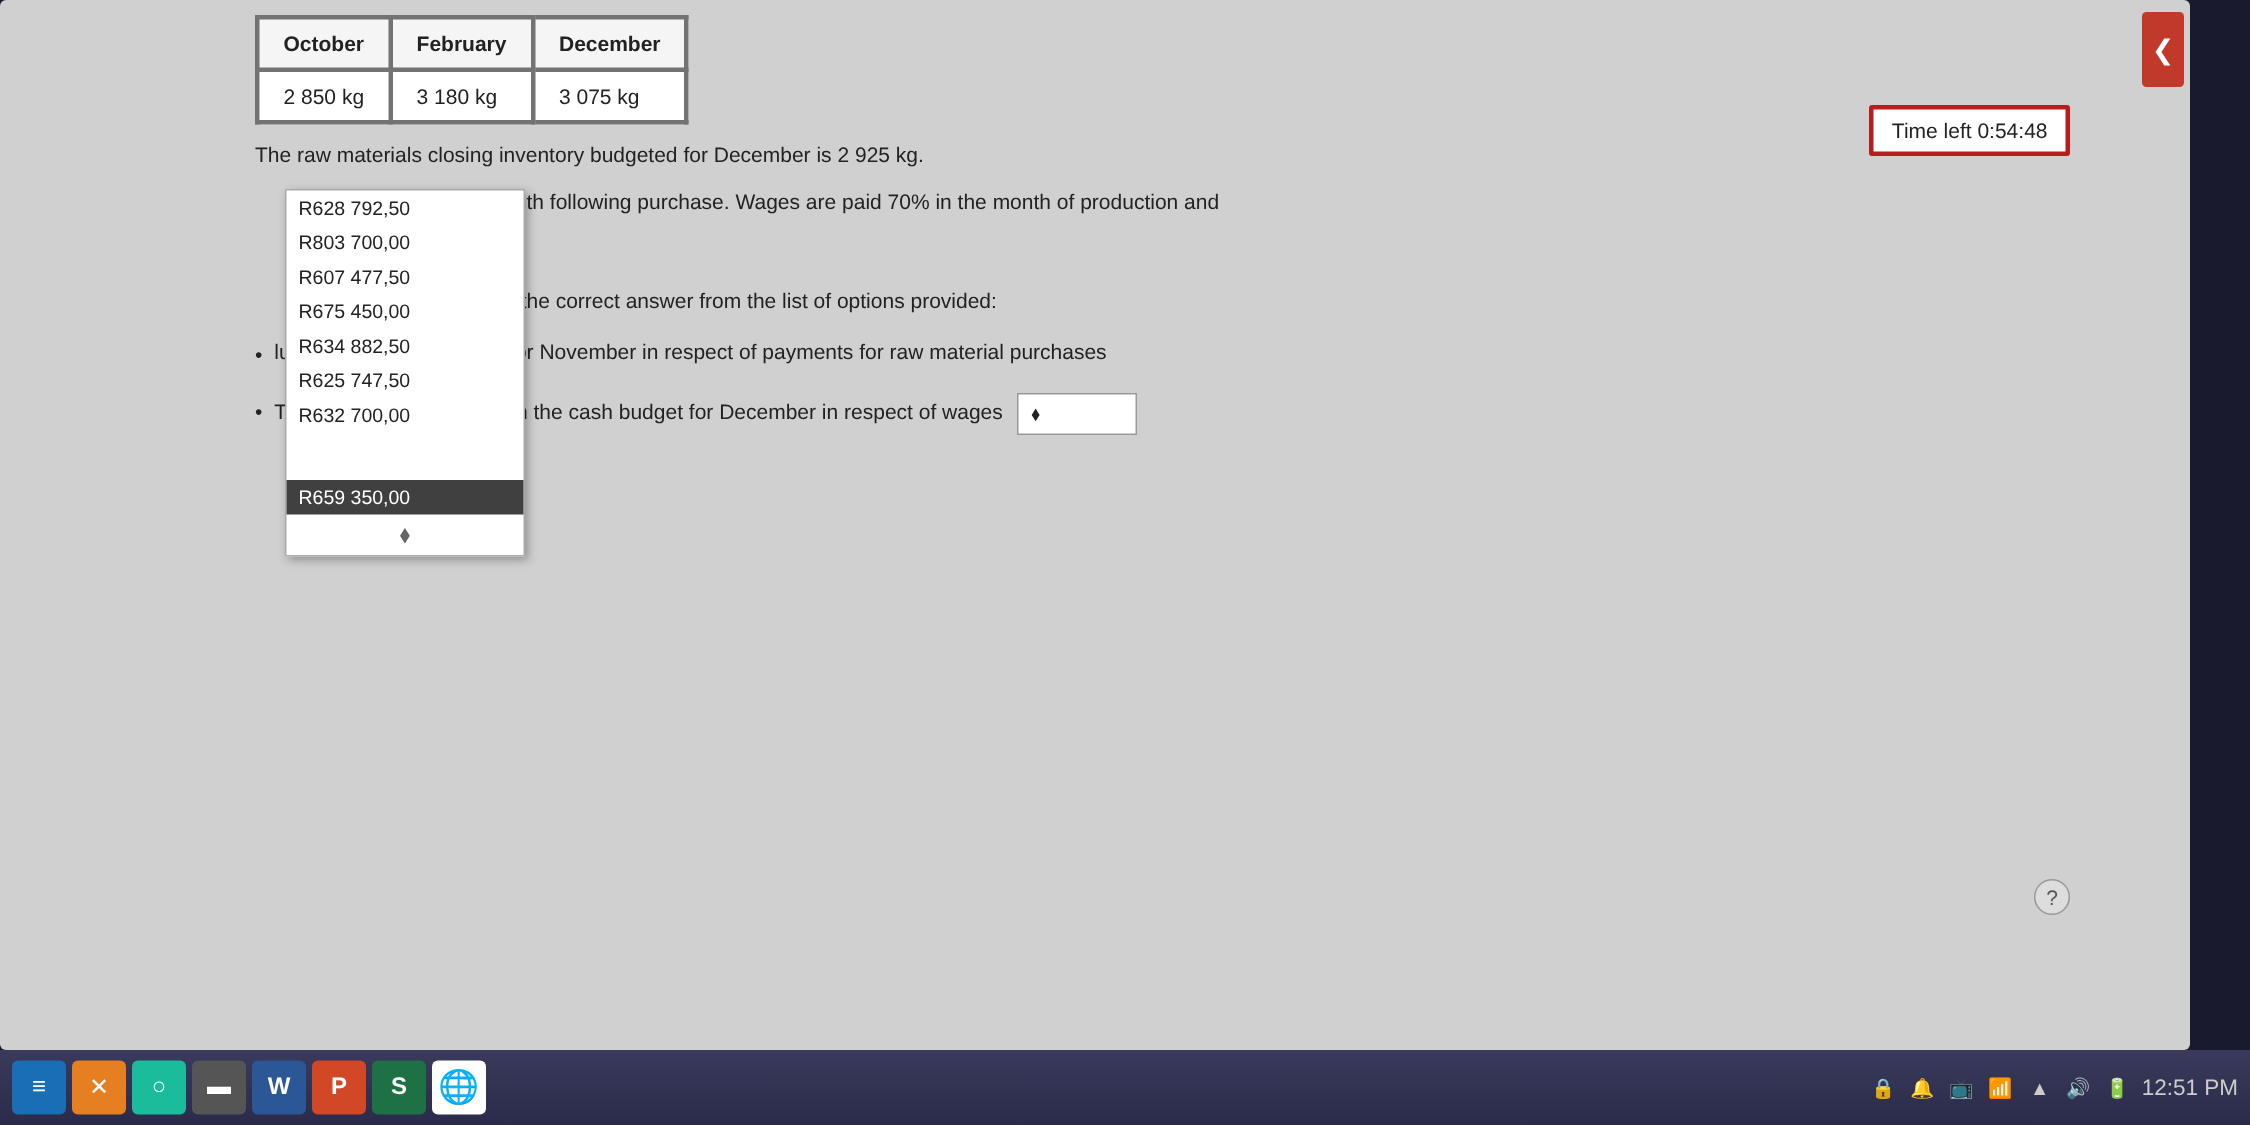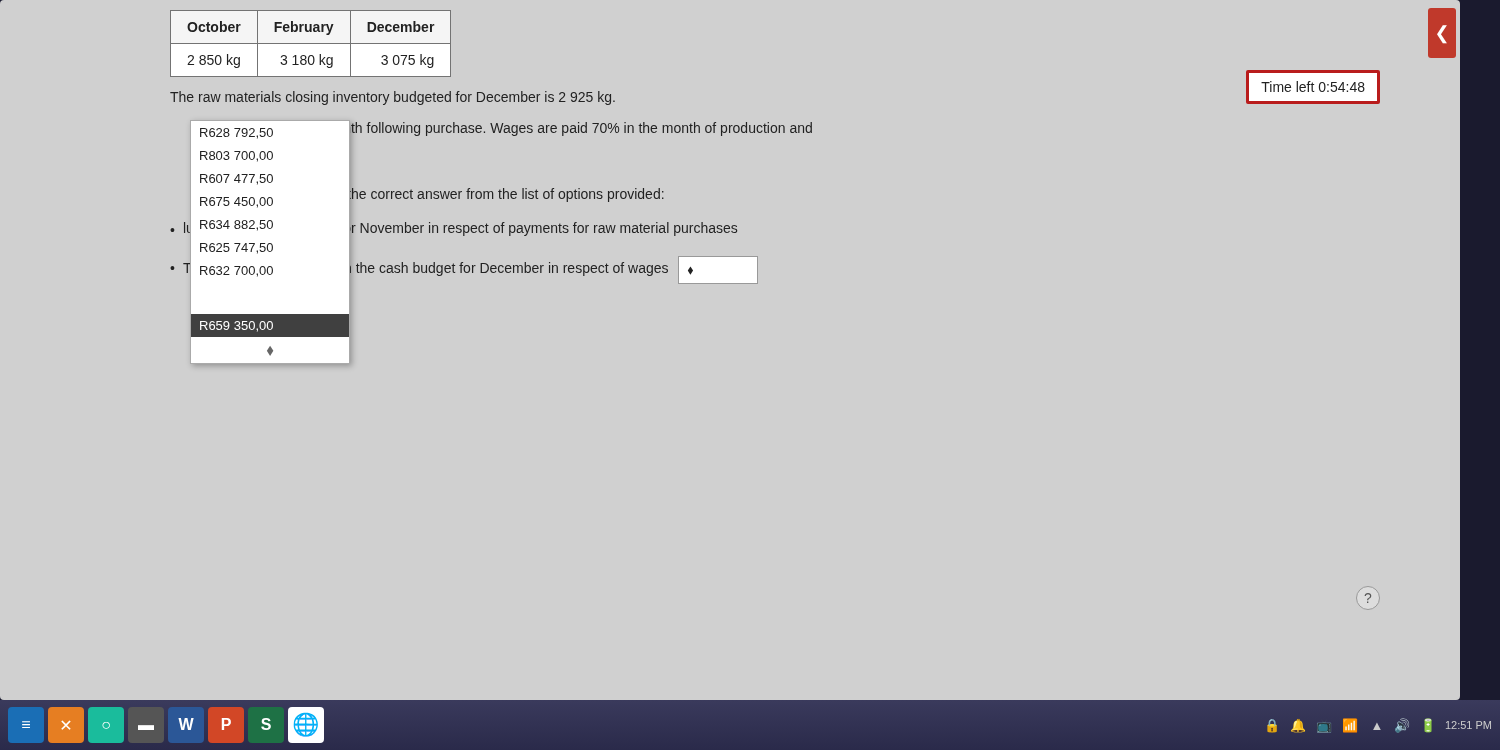--- a/index.html
+++ b/index.html
@@ -32,23 +32,23 @@
     }
 
     
     .month-table {
       border-collapse: collapse;
       margin-bottom: 12px;
       background: white;
     }
 
     .month-table th, .month-table td {
-      border: 1px solid #737373;
+      border: 3px solid #737373;
       padding: 8px 16px;
-      text-align: right;
+      text-align: left;
       font-size: 14px;
       color: #222;
     }
 
     .month-table th {
       font-weight: bold;
       background: #f5f5f5;
     }
 
     .month-table td {
@@ -236,21 +236,21 @@
       display: flex;
       align-items: center;
       justify-content: center;
       font-size: 13px;
       color: #ccc;
       cursor: pointer;
     }
 
     .time-display {
       color: #ccc;
-      font-size: 11px;
+      font-size: 15px;
       text-align: right;
     }
 
     
     .inline-row {
       display: flex;
       align-items: flex-start;
       gap: 0;
     }
   </style>

